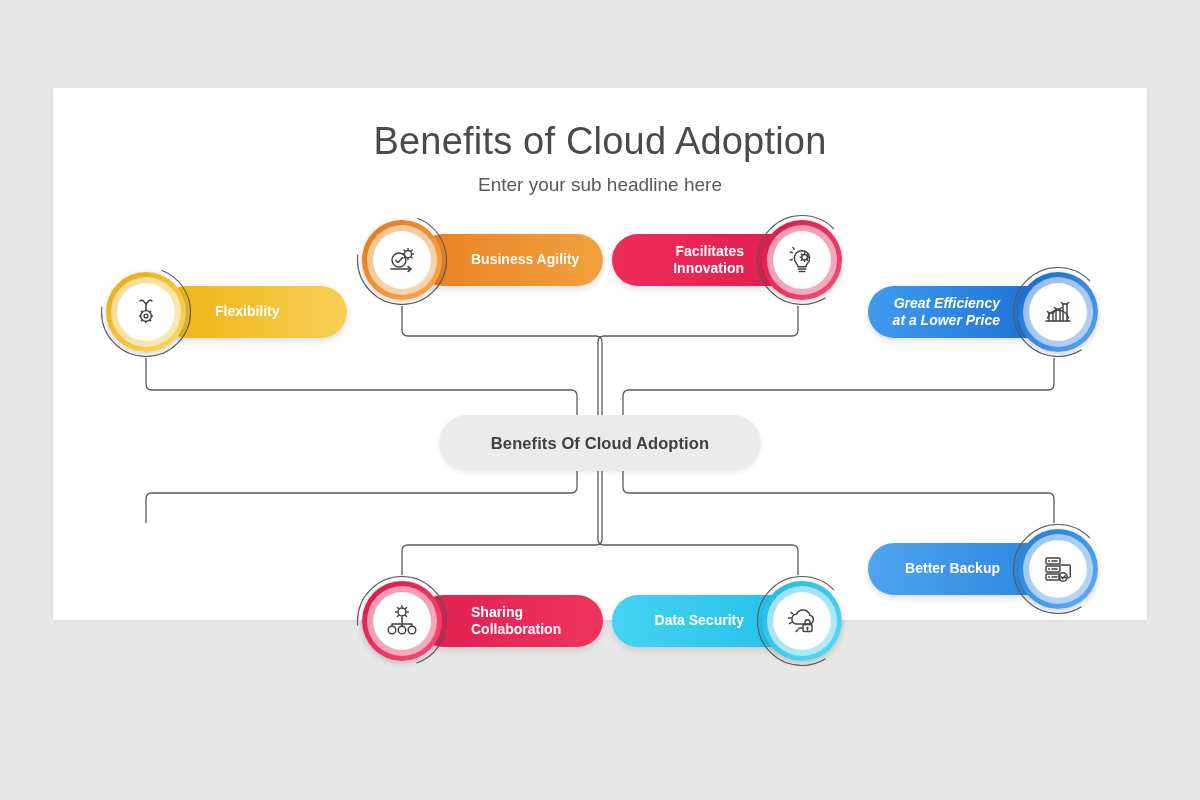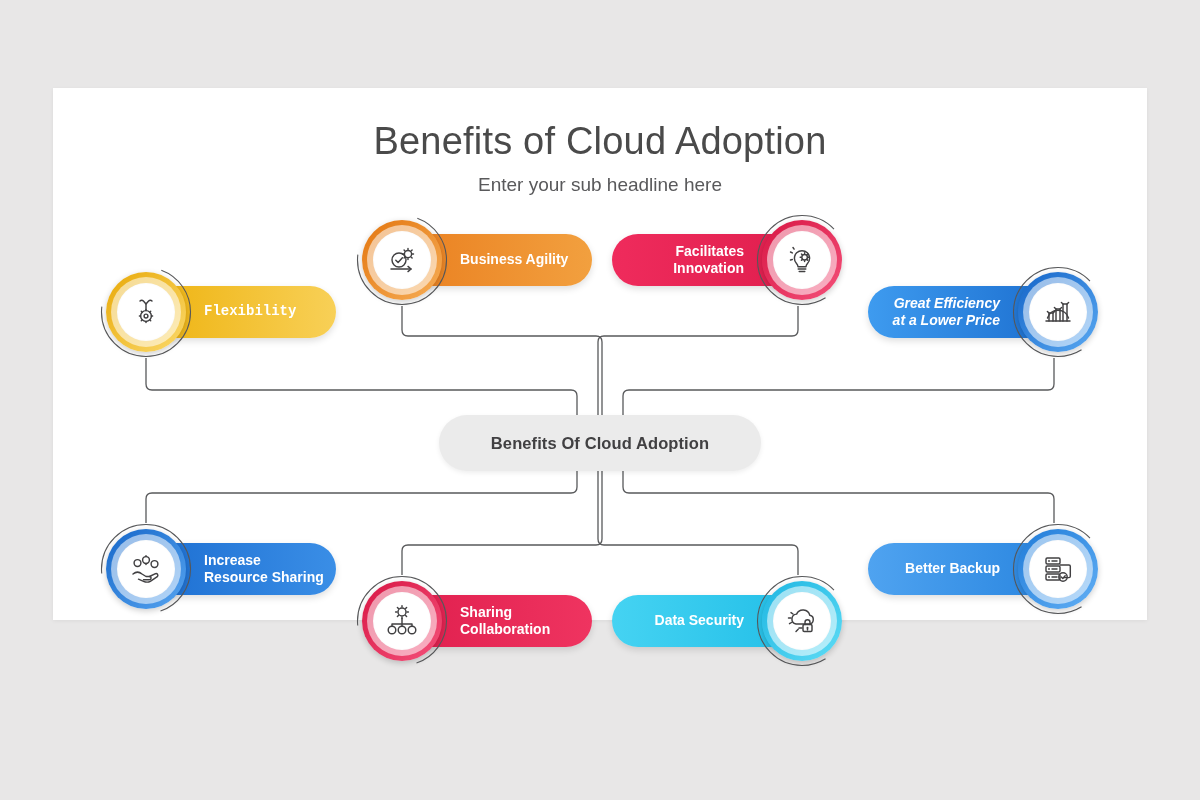--- a/index.html
+++ b/index.html
@@ -97,21 +97,21 @@
     position: absolute;
     top: 20px;
     width: 186px;
     height: 52px;
     border-radius: 26px;
     display: flex;
     align-items: center;
     box-sizing: border-box;
     box-shadow: 0 3px 7px rgba(0,0,0,0.13);
   }
-  .node.icon-left .pill  { left: 50px;  padding-left: 54px;  justify-content: flex-start; }
+  .node.icon-left .pill  { left: 61px;  padding-left: 54px;  justify-content: flex-start; }
   .node.icon-right .pill { left: 0px;   padding-right: 54px; justify-content: flex-end; text-align: right; }
 
   .pill-label {
     font-size: 14px;
     font-weight: bold;
     color: #ffffff;
     line-height: 1.22;
     white-space: pre-line;
   }
 
@@ -198,21 +198,21 @@
     <path d="M 745 487 L 745 463 Q 745 457 739 457 L 551 457 Q 545 457 545 451 L 545 383" stroke="#58595b"></path>
 
     <path d="M 1001 435 L 1001 411 Q 1001 405 995 405 L 576 405 Q 570 405 570 399 L 570 383" stroke="#58595b"></path>
   </svg>
 
   <div id="center-node" style="background: rgb(235, 235, 235);">
     <span class="center-label" style="color: rgb(65, 64, 66);">Benefits Of Cloud Adoption</span>
   </div>
 
   <div class="node icon-left" style="left:47px; top:178px;">
-    <div class="pill" style="background: linear-gradient(90deg, rgb(238, 179, 16), rgb(248, 208, 87)); font-family: Liberation Mono, monospace;">
+    <div class="pill" style="background: linear-gradient(90deg, rgb(238, 179, 16), rgb(248, 208, 87));">
       <span class="pill-label">Flexibility</span>
     </div>
     <div class="circle-wrap">
       <svg class="arc-ring" viewBox="0 0 92 92">
         <circle cx="46" cy="46" r="44.5" fill="none" stroke="#58595b" stroke-width="1.1" stroke-dasharray="200 80" stroke-dashoffset="55"></circle>
       </svg>
       <div class="outer-ring" style="background: linear-gradient(135deg, rgb(232, 169, 8), rgb(251, 217, 107));"></div>
       <div class="mid-ring"></div>
       <div class="inner-disc">
         <svg viewBox="0 0 34 34">
@@ -289,43 +289,20 @@
           <path d="M8 26 v-8 h4 v8"></path>
           <path d="M15 26 v-12 h4 v12"></path>
           <path d="M22 26 v-17 h4 v17"></path>
           <path d="M8 18 l-1.6 -1.6 M12 18 l1.6 -1.6 M15 14 l-1.6 -1.6 M19 14 l1.6 -1.6 M22 9 l-1.6 -1.6 M26 9 l1.6 -1.6"></path>
           <path d="M6.5 23 a11 11 0 0 1 21 0"></path>
         </svg>
       </div>
     </div>
   </div>
 
-  <div class="node icon-left" style="left:47px; top:435px;">
-    <div class="pill" style="background: linear-gradient(90deg, rgb(29, 111, 210), rgb(58, 142, 230));">
-      <span class="pill-label">Increase
-Resource Sharing</span>
-    </div>
-    <div class="circle-wrap">
-      <svg class="arc-ring" viewBox="0 0 92 92">
-        <circle cx="46" cy="46" r="44.5" fill="none" stroke="#58595b" stroke-width="1.1" stroke-dasharray="200 80" stroke-dashoffset="145"></circle>
-      </svg>
-      <div class="outer-ring" style="background: linear-gradient(135deg, rgb(22, 103, 201), rgb(86, 164, 240));"></div>
-      <div class="mid-ring"></div>
-      <div class="inner-disc">
-        <svg viewBox="0 0 34 34">
-          <circle cx="8.5" cy="11" r="3.4"></circle>
-          <circle cx="17" cy="8" r="3.4"></circle>
-          <circle cx="25.5" cy="12" r="3.4"></circle>
-          <path d="M17 4.6 v-1 M17 12.4 v-1"></path>
-          <path d="M4 22 c3 -2.5 6 -2.5 9 0 l4 2.5 h3.5 a1.6 1.6 0 0 1 0 3.2 h-6"></path>
-          <path d="M20.5 24.5 l6 -2.8 a1.8 1.8 0 0 1 1.8 3 l-7 4.6 c-2.3 1.3 -4.5 1 -6.8 0 l-5 -2.1"></path>
-        </svg>
-      </div>
-    </div>
-  </div>
 
   <div class="node icon-left" style="left:303px; top:487px;">
     <div class="pill" style="background: linear-gradient(90deg, rgb(224, 31, 78), rgb(239, 52, 96));">
       <span class="pill-label">Sharing
 Collaboration</span>
     </div>
     <div class="circle-wrap">
       <svg class="arc-ring" viewBox="0 0 92 92">
         <circle cx="46" cy="46" r="44.5" fill="none" stroke="#58595b" stroke-width="1.1" stroke-dasharray="200 80" stroke-dashoffset="145"></circle>
       </svg>

